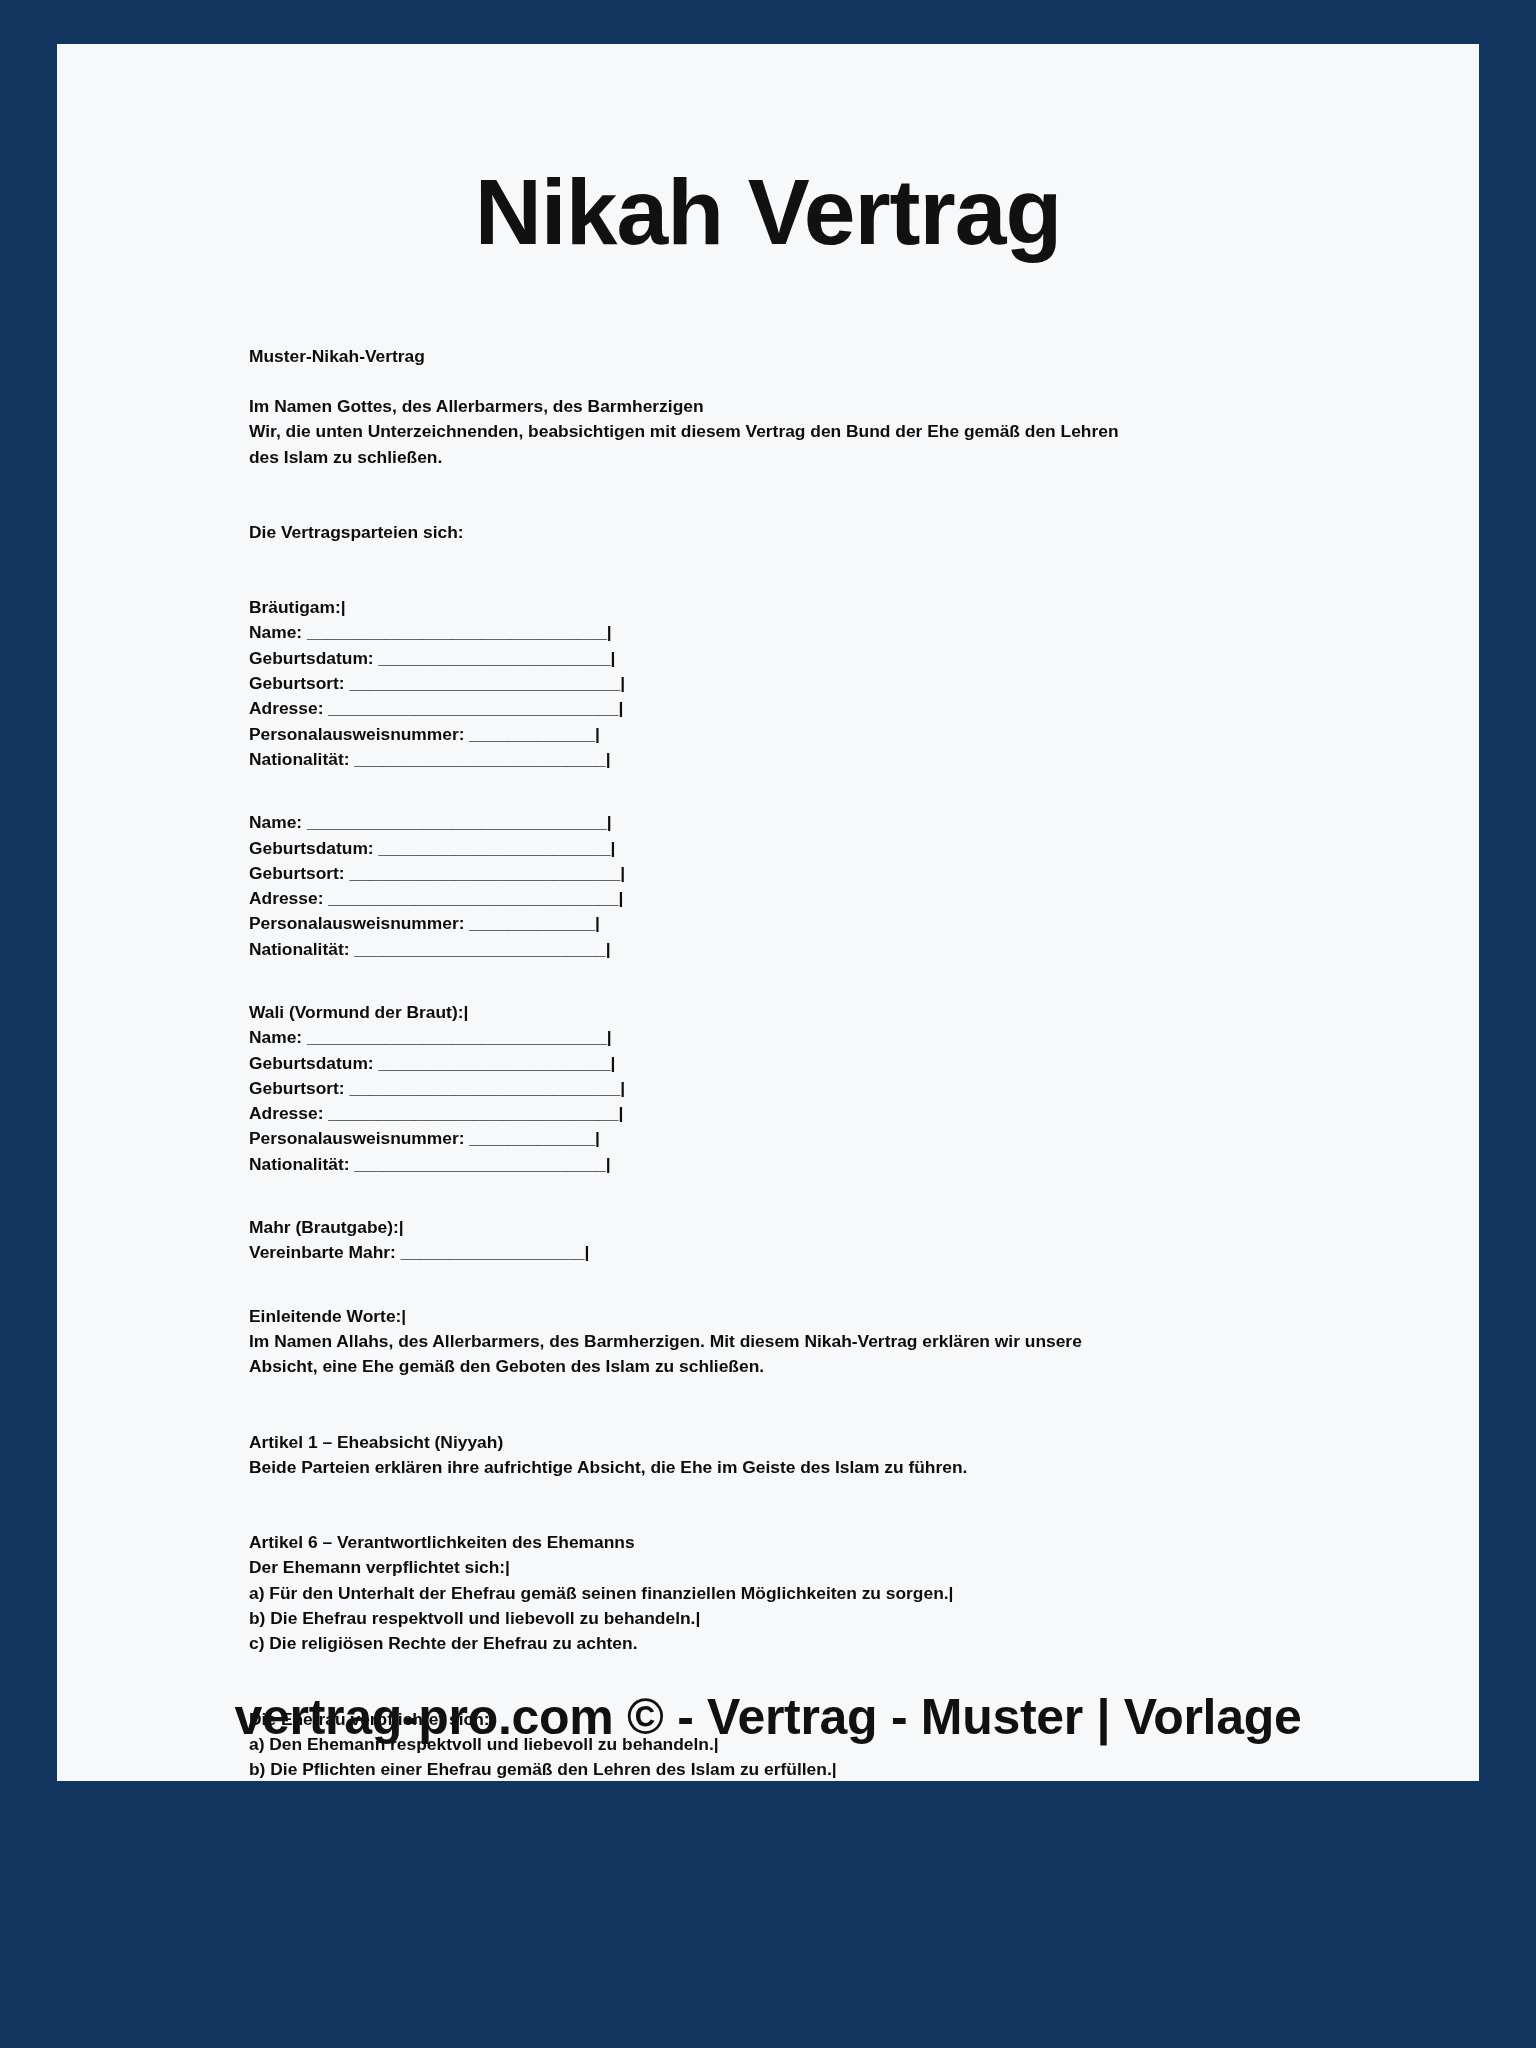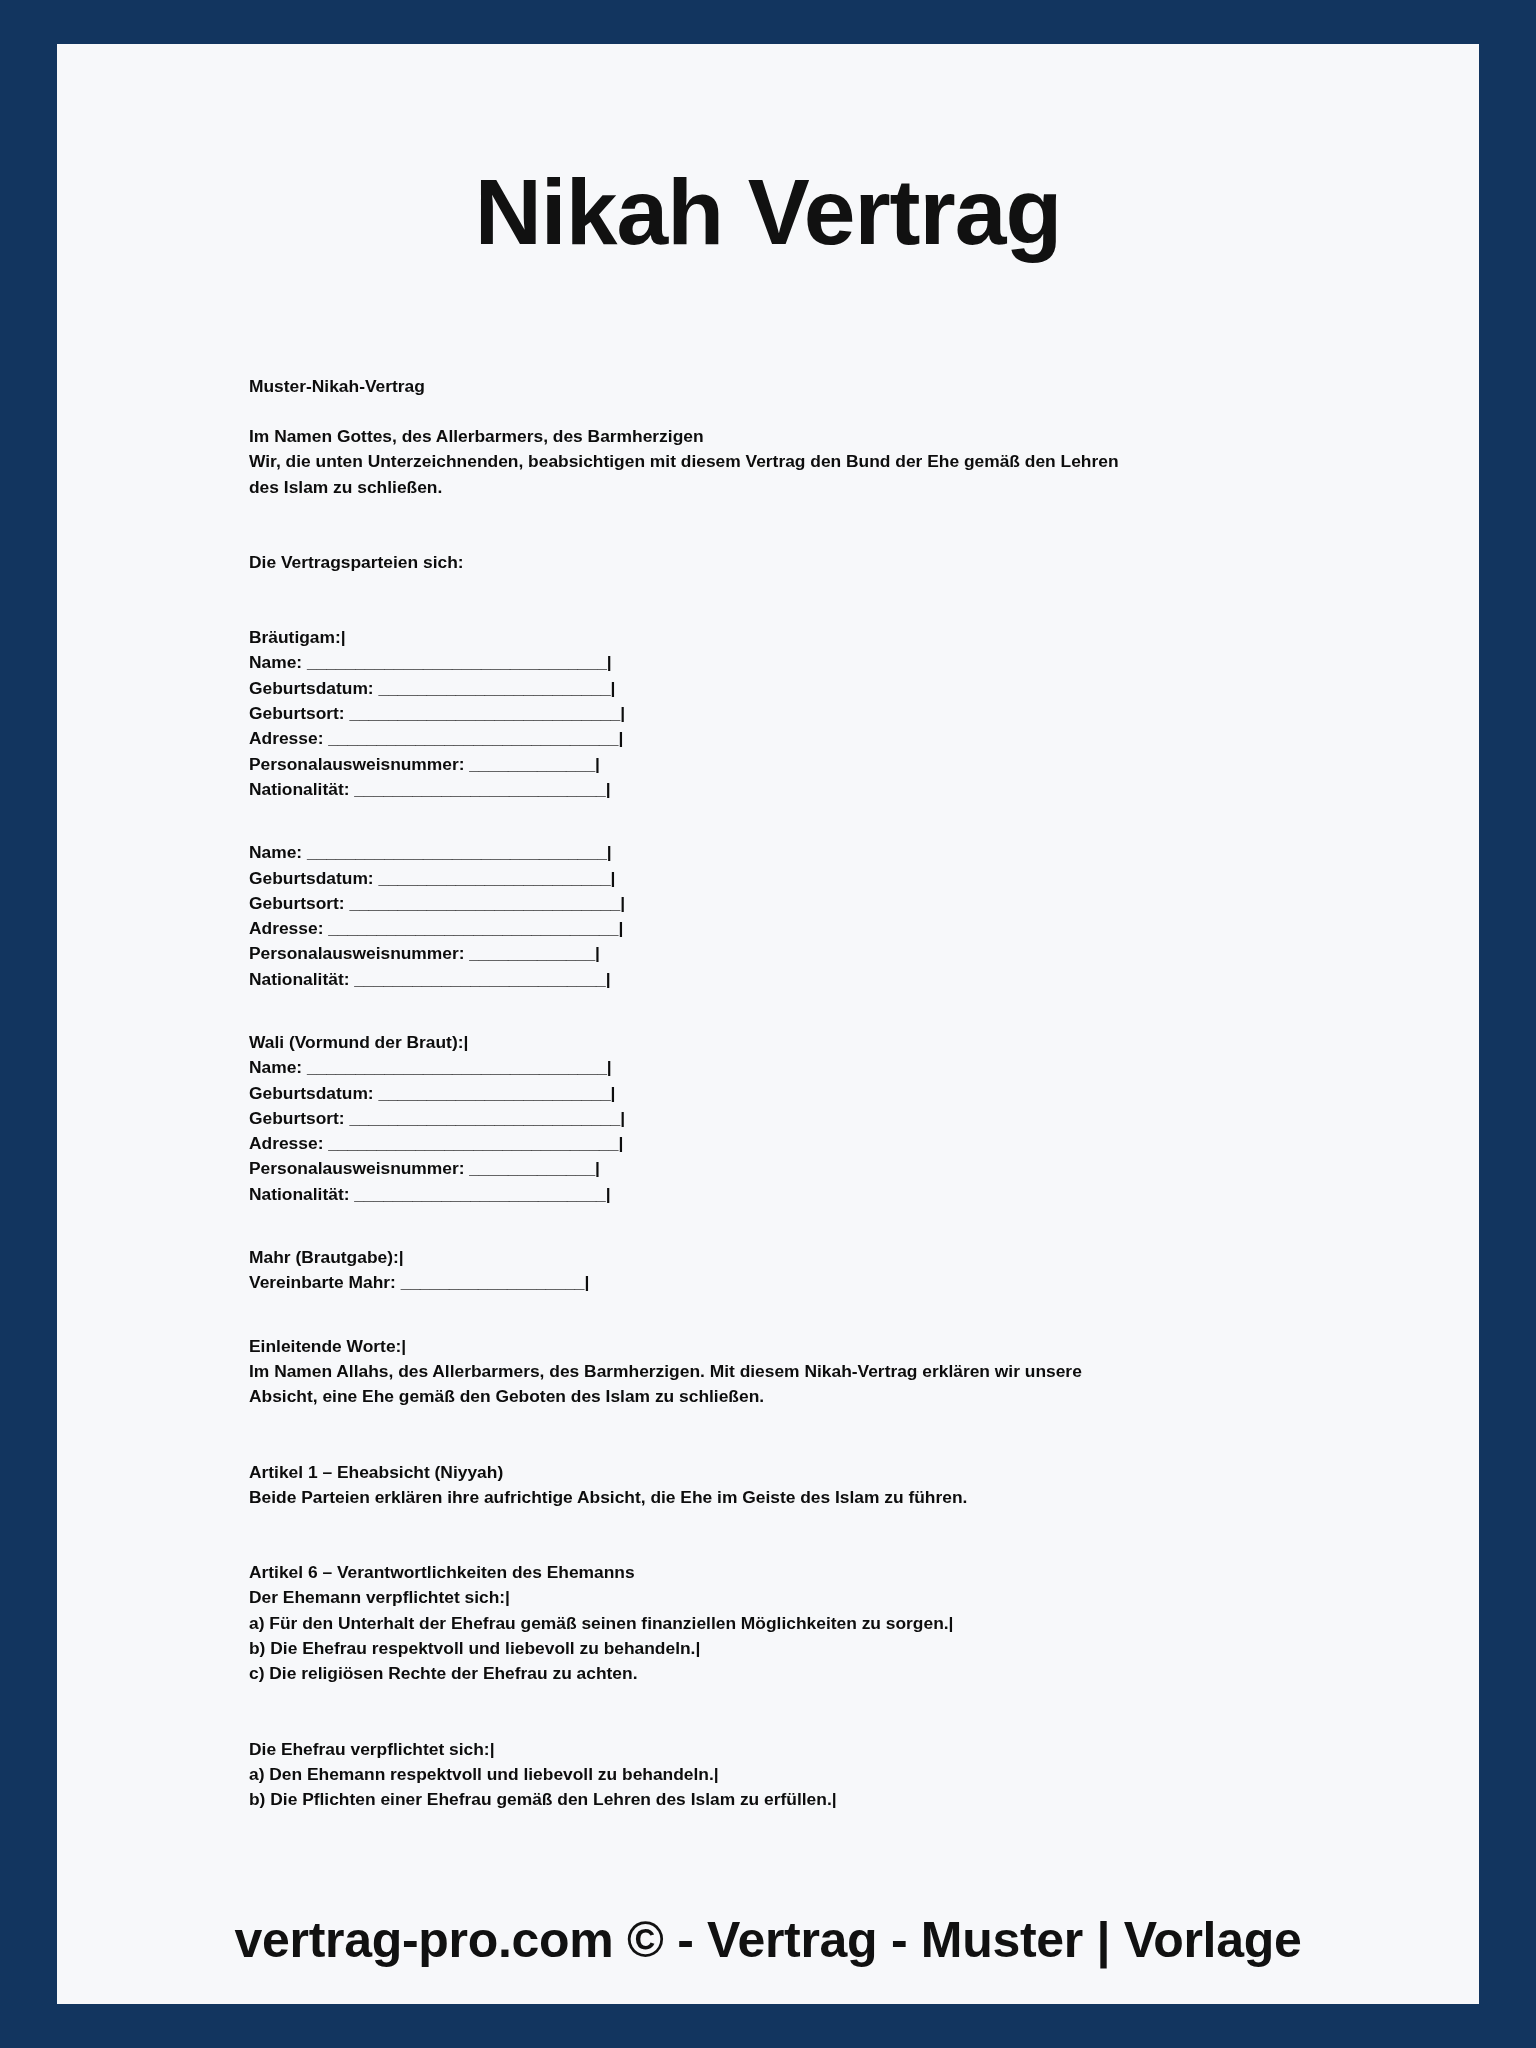--- a/index.html
+++ b/index.html
@@ -11,37 +11,37 @@
     height: 2048px;
     background: #12355f;
     font-family: "Liberation Sans", sans-serif;
     overflow: hidden;
   }
   .page-frame {
     position: absolute;
     left: 57px;
     top: 44px;
     width: 1422px;
-    height: 1960px;
+    height: 1737px;
     background: #f7f8fa;
     box-sizing: border-box;
   }
   .doc-title {
     text-align: center;
     font-size: 93px;
     font-weight: bold;
     color: #111111;
     letter-spacing: -1px;
     margin: 0;
     padding-top: 120px;
     line-height: 1.05;
   }
   .doc-body {
     padding: 0 0 0 192px;
-    margin-top: 112px;
+    margin-top: 82px;
   }
   .doc-body .blk {
     font-size: 17.4px;
     font-weight: bold;
     color: #0d0d0d;
     line-height: 25.3px;
     white-space: pre-wrap;
     margin: 0;
   }
   .spacer-sm { height: 25px; }

